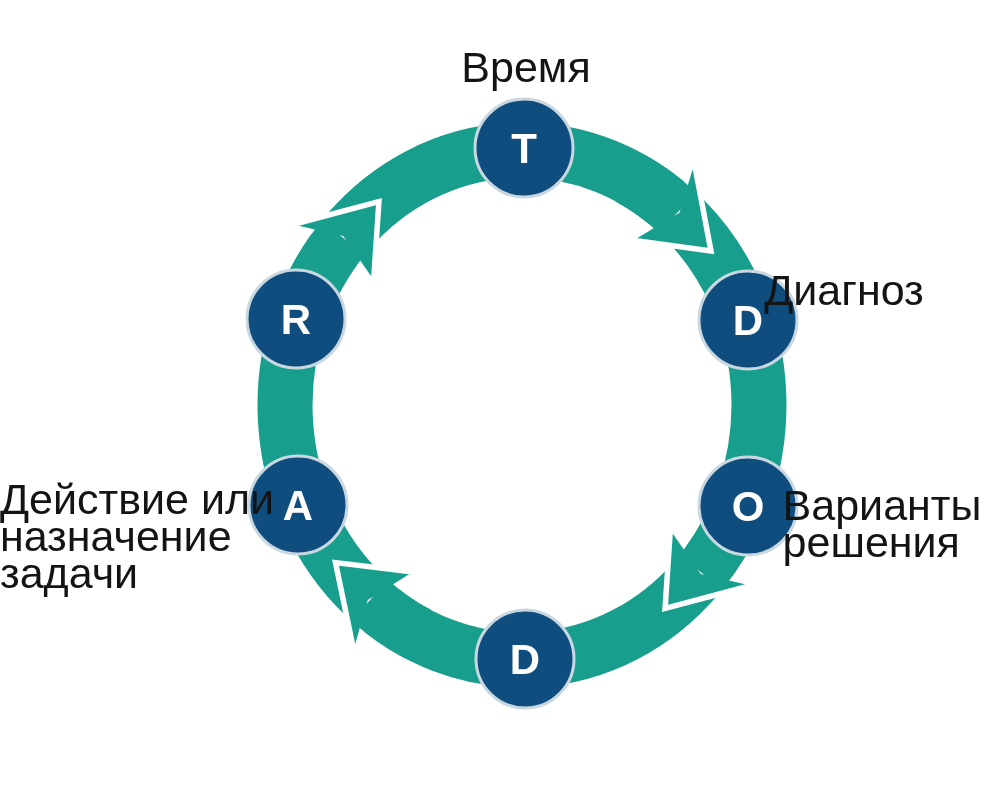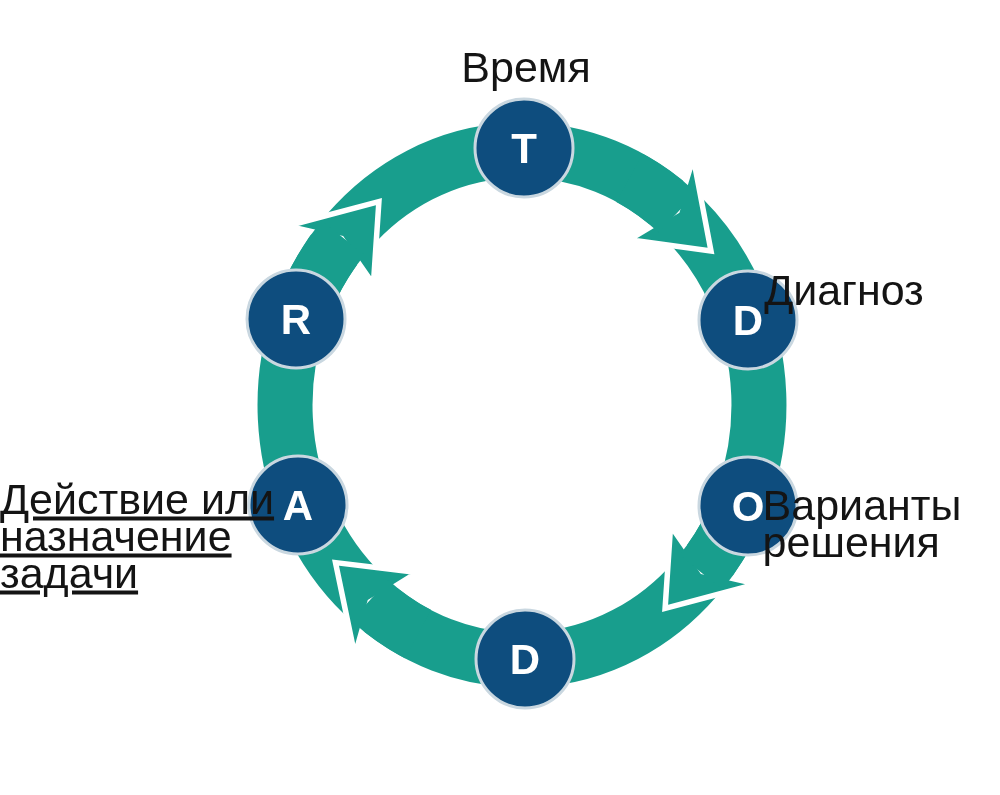--- a/index.html
+++ b/index.html
@@ -57,18 +57,18 @@
       <circle cx="525" cy="659" r="49" fill="#0E4D7E" stroke="#C9D7E0" stroke-width="3"></circle>
       <text x="525" y="659" fill="#FFFFFF" font-size="42" font-weight="bold" font-family="&quot;Liberation Sans&quot;,&quot;DejaVu Sans&quot;,sans-serif" text-anchor="middle" dominant-baseline="central">D</text>
       <circle cx="298" cy="505" r="49" fill="#0E4D7E" stroke="#C9D7E0" stroke-width="3"></circle>
       <text x="298" y="505" fill="#FFFFFF" font-size="42" font-weight="bold" font-family="&quot;Liberation Sans&quot;,&quot;DejaVu Sans&quot;,sans-serif" text-anchor="middle" dominant-baseline="central">A</text>
       <circle cx="296" cy="319" r="49" fill="#0E4D7E" stroke="#C9D7E0" stroke-width="3"></circle>
       <text x="296" y="319" fill="#FFFFFF" font-size="42" font-weight="bold" font-family="&quot;Liberation Sans&quot;,&quot;DejaVu Sans&quot;,sans-serif" text-anchor="middle" dominant-baseline="central">R</text>
     </svg>
 
   <div class="dlabel" style="left: 526px; top: 67px;">Время</div>
   <div class="dlabel" style="left: 824px; top: 290px; margin-left: 20px;">Диагноз</div>
-  <div class="dlabel" style="left: 862px; top: 524px;">Варианты
+  <div class="dlabel" style="left: 882px; top: 524px;">Варианты
 решения</div>
-  <div class="dlabel" style="left: 137px; top: 536px; text-decoration: underline;">Действие или
+  <div class="dlabel" style="left: 137px; top: 536px;">Действие или
 назначение
 задачи</div>
 </div>
 
 </body></html>

